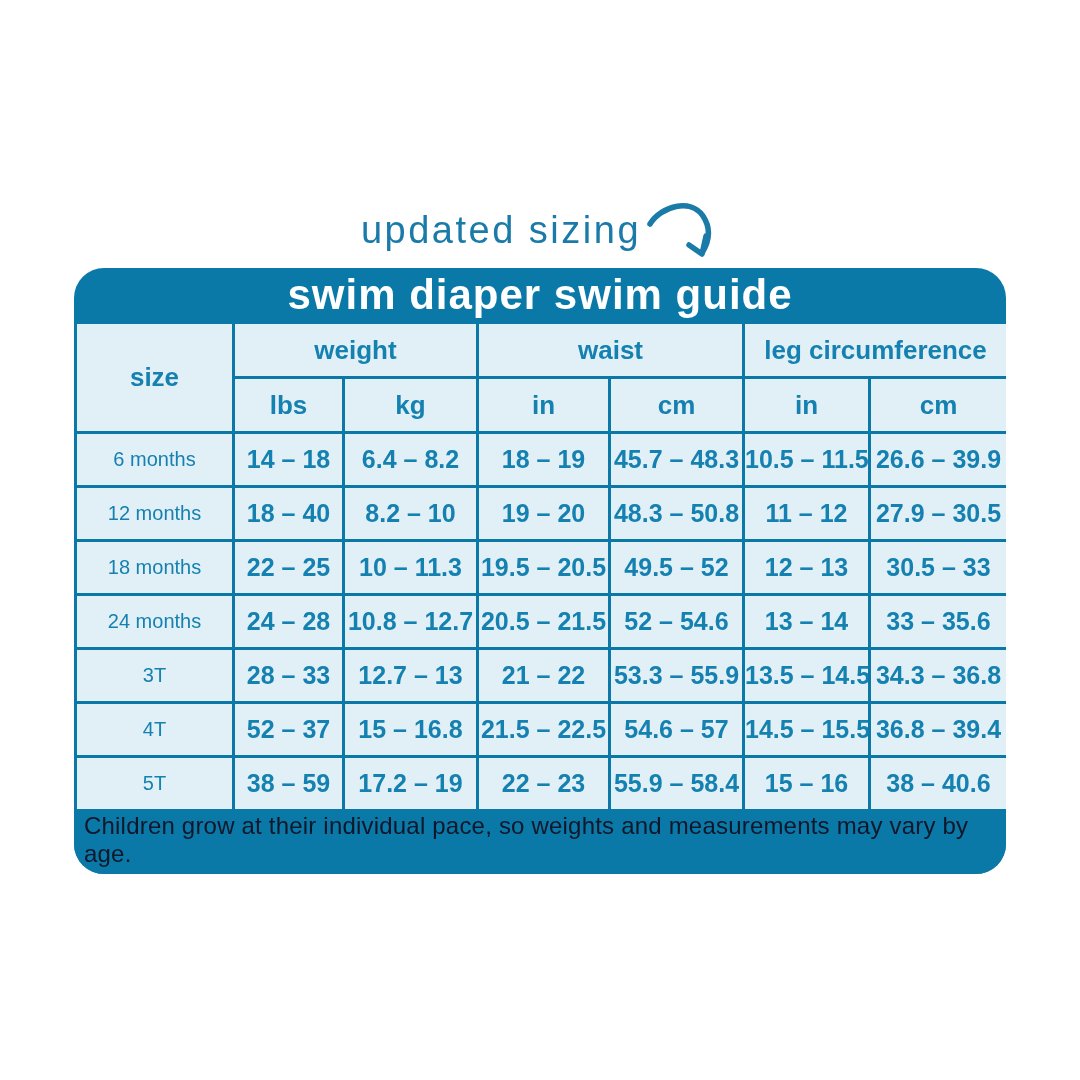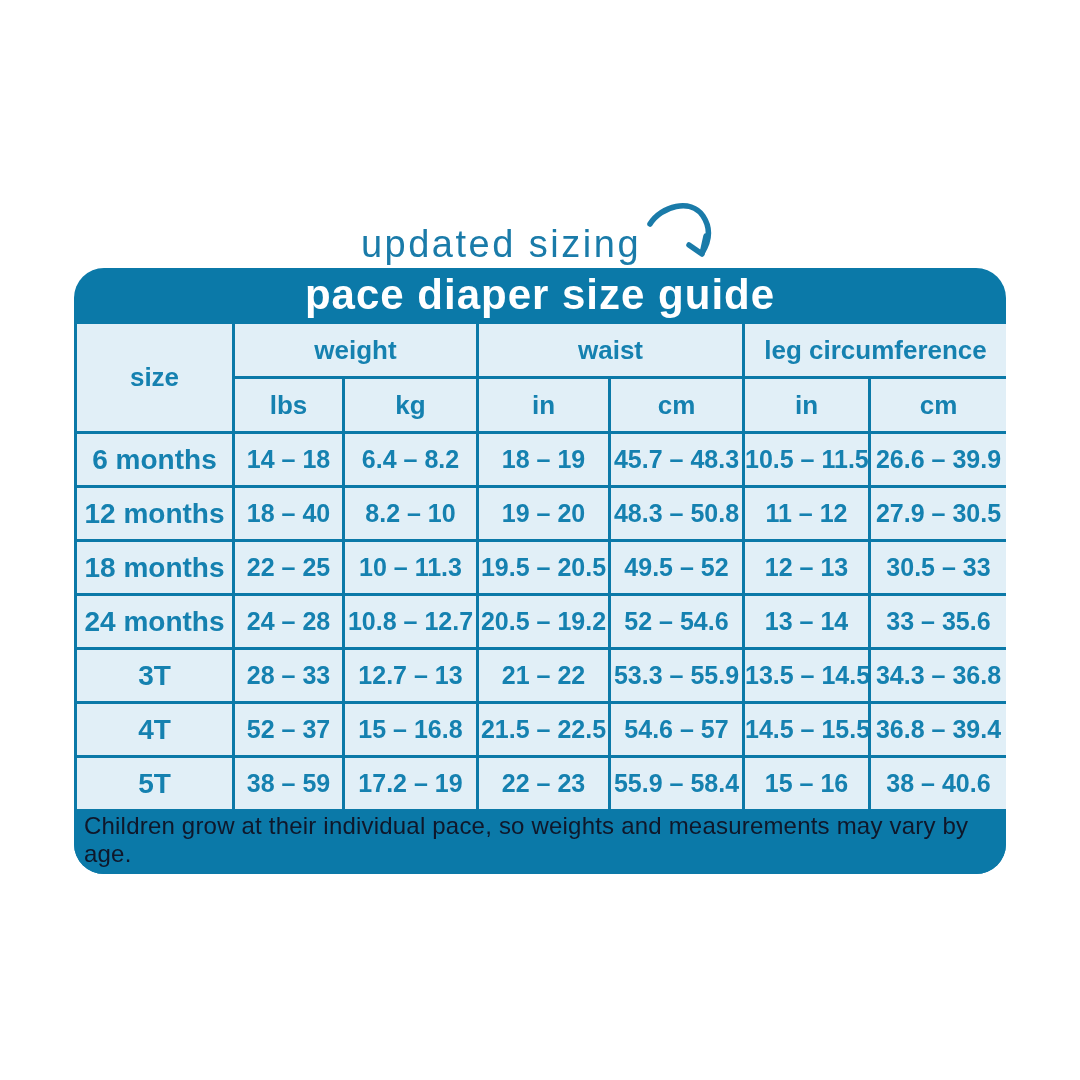--- a/index.html
+++ b/index.html
@@ -9,21 +9,21 @@
     font-family: "Liberation Sans", "DejaVu Sans", sans-serif;
     position: relative;
     overflow: hidden;
   }
   .page { position: absolute; inset: 0; background: #ffffff; }
 
   
   .annotation {
     position: absolute;
     top: 196px; left: 0; right: 0;
-    display: flex; justify-content: center; align-items: flex-end;
+    display: flex; justify-content: center; align-items: center;
   }
   .annotation-text {
     color: #1a7ba9;
     font-size: 38px;
     font-weight: 400;
     letter-spacing: 2.5px;
     line-height: 1.1;
   }
   .arrow-svg { margin-left: 6px; margin-top: 6px; }
 
@@ -57,21 +57,21 @@
     color: #1581b0;
     text-align: center;
     vertical-align: middle;
     white-space: nowrap;
     overflow: hidden;
   }
   .size-table thead tr { height: 55px; }
   .size-table tbody tr { height: 54px; }
   .size-table th { font-size: 26px; font-weight: 700; }
   .size-table td { font-size: 25px; font-weight: 700; }
-  .size-table td.size-cell { font-size: 28px; font-weight: 700; }
+  .size-table td.size-cell { font-size: 20px; font-weight: 400; }
   .card-footer {
     flex: 1;
     display: flex; align-items: center; justify-content: center;
     background: #0b79a8;
     color: #0f172a;
     font-size: 24px;
     font-weight: 400;
     letter-spacing: 0.2px;
     padding: 0 10px 6px 10px;
   }
@@ -83,21 +83,21 @@
 
   <div class="annotation">
     <span class="annotation-text">updated sizing</span>
     <svg class="arrow-svg" width="72" height="64" viewBox="0 0 72 64" fill="none">
       <path d="M3 22 C 14 4, 44 -4, 56 14 C 64 26, 63 38, 55 51" stroke="#1a7ba9" stroke-width="5.5" stroke-linecap="round" fill="none"></path>
       <path d="M42 43 L 55 52 L 59 34" stroke="#1a7ba9" stroke-width="5.5" stroke-linecap="round" stroke-linejoin="round" fill="none"></path>
     </svg>
   </div>
 
   <div class="card">
-    <div class="card-title">pace diaper size guide</div>
+    <div class="card-title">swim diaper swim guide</div>
 
     <table class="size-table">
       <colgroup>
         <col style="width:158px">
           <col style="width:110px">
           <col style="width:134px">
         <col style="width:132px">
           <col style="width:134px">
           <col style="width:126px">
           <col style="width:138px">
@@ -143,21 +143,21 @@
           <td>10 – 11.3</td>
           <td>19.5 – 20.5</td>
           <td>49.5 – 52</td>
           <td>12 – 13</td>
           <td>30.5 – 33</td>
         </tr>
         <tr>
           <td class="size-cell">24 months</td>
           <td>24 – 28</td>
           <td>10.8 – 12.7</td>
-          <td>20.5 – 19.2</td>
+          <td>20.5 – 21.5</td>
           <td>52 – 54.6</td>
           <td>13 – 14</td>
           <td>33 – 35.6</td>
         </tr>
         <tr>
           <td class="size-cell">3T</td>
           <td>28 – 33</td>
           <td>12.7 – 13</td>
           <td>21 – 22</td>
           <td>53.3 – 55.9</td>

